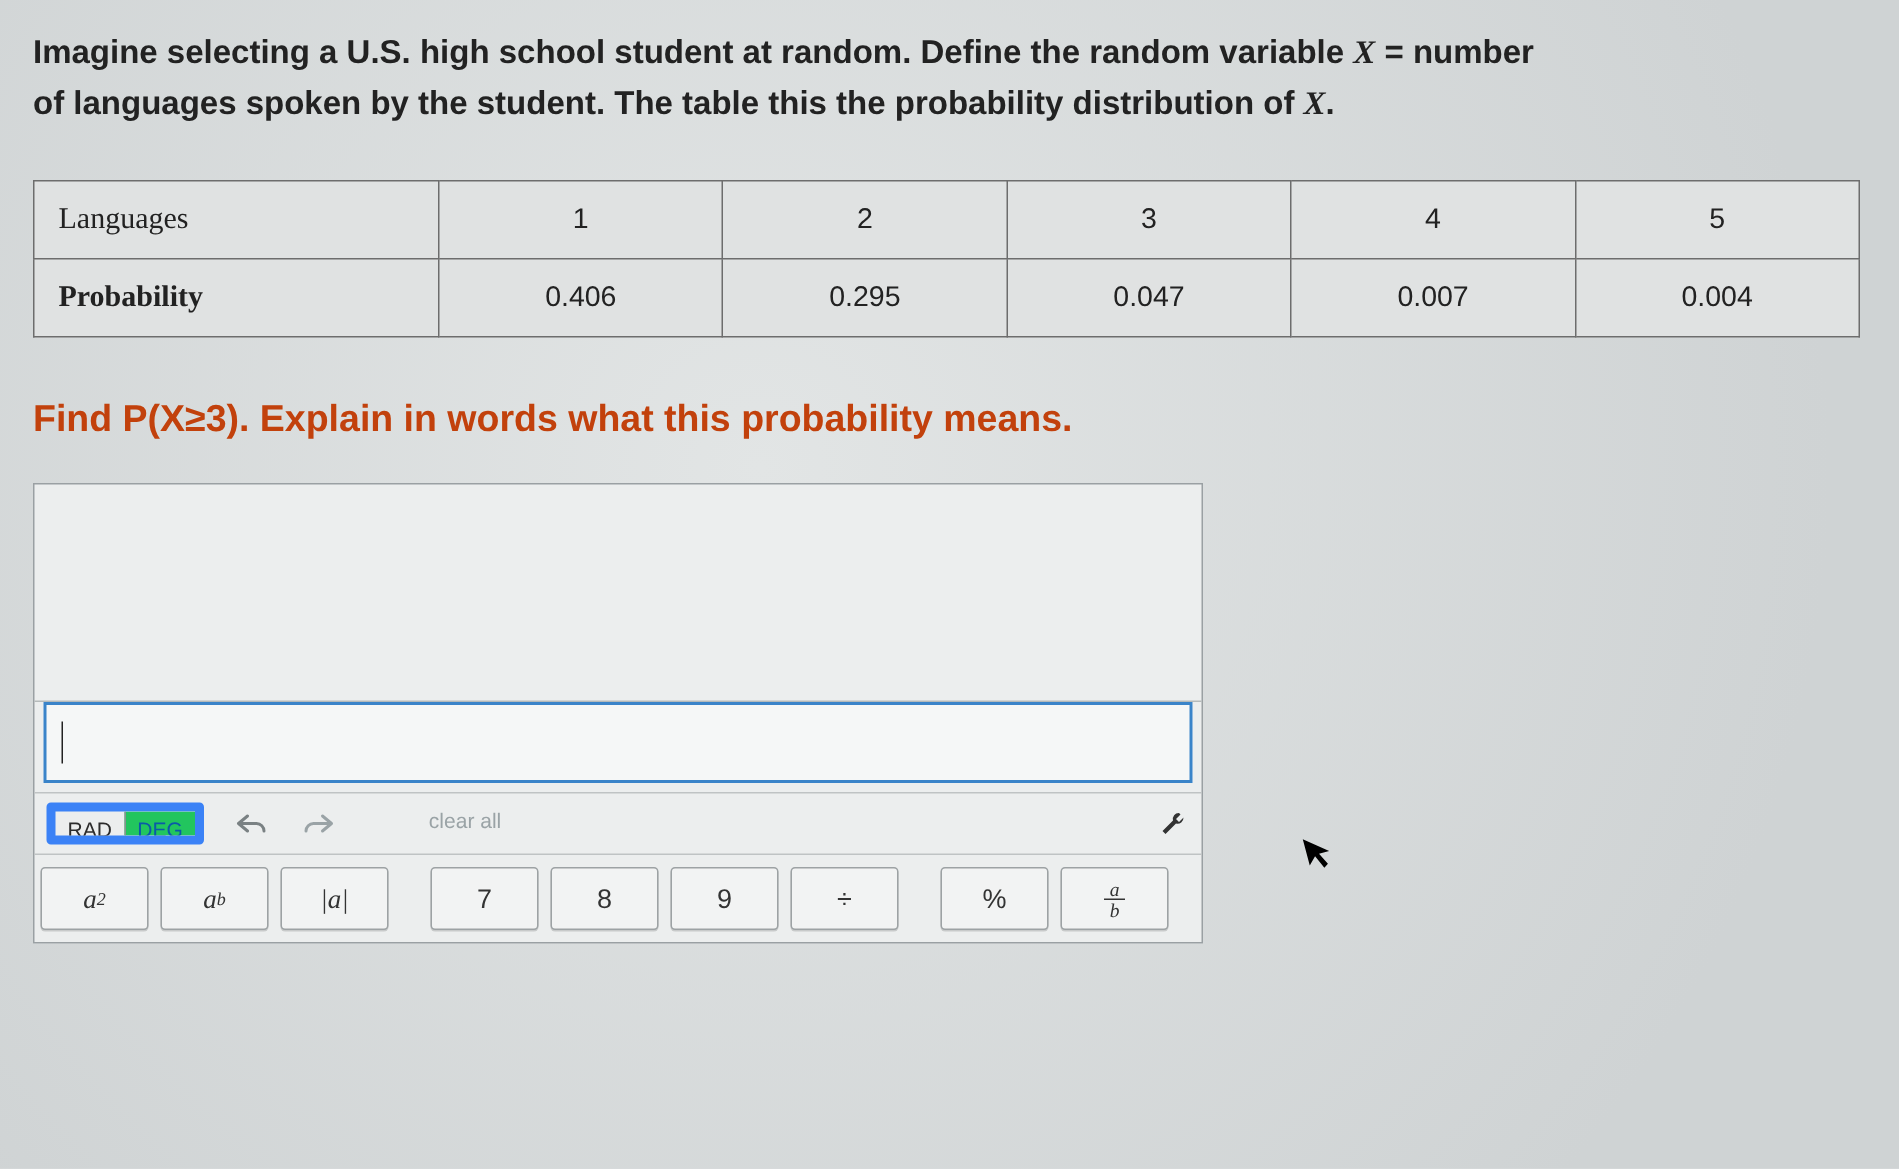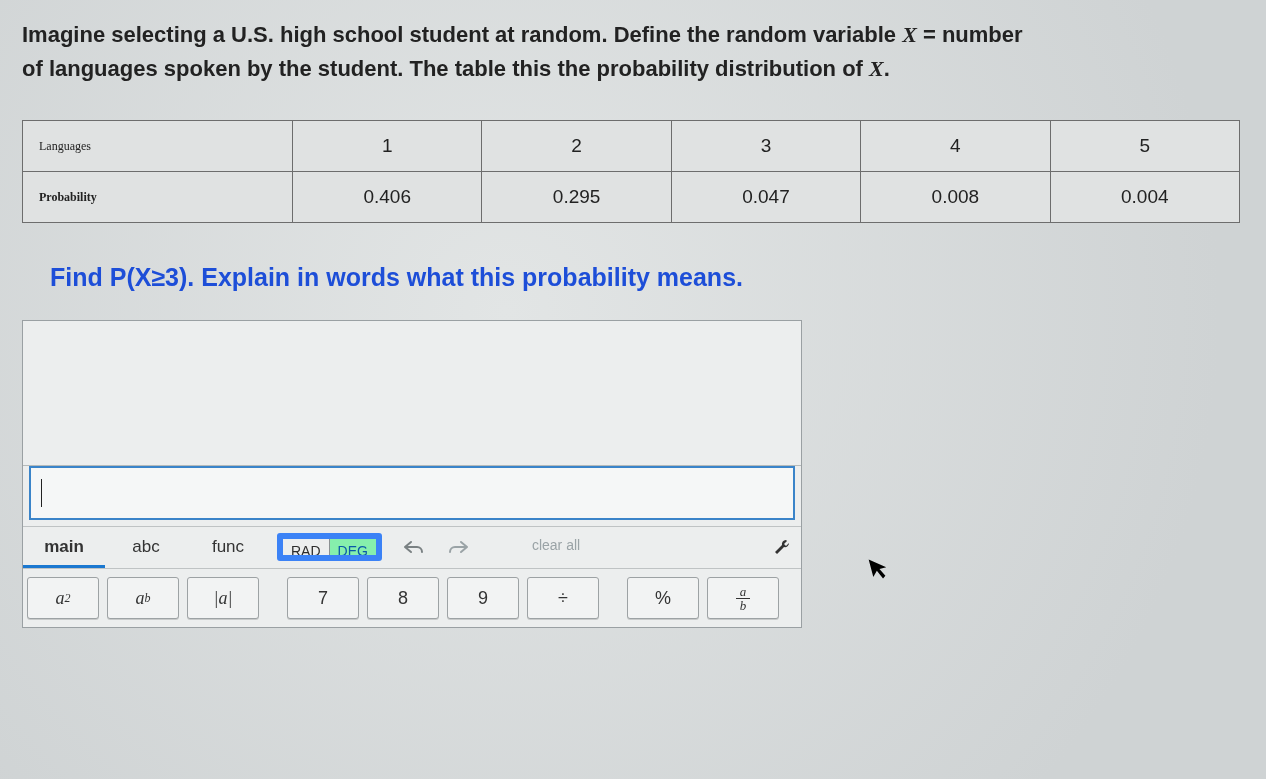--- a/index.html
+++ b/index.html
@@ -33,30 +33,29 @@
     text-align: center;
     font-size: 19px;
     color: #222;
   }
   table.dist td.lab {
     text-align: left;
     padding-left: 16px;
     font-weight: 700;
     width: 270px;
     font-family: "Times New Roman", serif;
-    font-size: 12px;
+    font-size: 20px;
   }
   table.dist tr:first-child td { font-weight: 400; }
   .question {
     font-size: 25px;
     font-weight: 600;
-    color: #1d4ed8;
+    color: #c2410c;
     margin-top: 40px;
     margin-bottom: 28px;
-    margin-left: 28px;
   }
   .editor-wrap {
     width: 780px;
     border: 1px solid #9aa0a3;
     background: #eceeee;
   }
   .editor-display {
     height: 145px;
     border-bottom: 1px solid #b5baba;
   }
@@ -100,21 +99,21 @@
     border-radius: 3px;
     overflow: hidden;
     margin: 6px 8px;
     height: 28px;
   }
   .mode-toggle span {
     font-size: 14px;
     padding: 4px 8px;
     cursor: pointer;
   }
-  .mode-toggle .on { background:#86efac; color:#0a5aa8; border-left:1px solid #8b9093; }
+  .mode-toggle .on { background:#22c55e; color:#0a5aa8; border-left:1px solid #8b9093; }
   .ud-btn {
     width: 38px; height:28px;
     margin: 6px 4px;
     display:flex; align-items:center; justify-content:center;
     color:#5d6365;
     font-size:20px;
     cursor:pointer;
   }
   .clear-all {
     font-size: 14px;
@@ -181,41 +180,36 @@
     <td>2</td>
     <td>3</td>
     <td>4</td>
     <td>5</td>
   </tr>
   <tr>
     <td class="lab">Probability</td>
     <td>0.406</td>
     <td>0.295</td>
     <td>0.047</td>
-    <td>0.008</td>
+    <td>0.007</td>
     <td>0.004</td>
   </tr>
 </tbody>
   </table>
 
 <div class="question">Find P(X≥3). Explain in words what this probability means.</div>
 
 <div class="editor-wrap">
   <div class="editor-display"></div>
   <div class="editor-input">
     <span class="cursor-bar"></span>
     <span></span>
   </div>
 
   <div class="toolbar">
-    <div class="tabrow">
-      <div class="tab active">main</div>
-      <div class="tab">abc</div>
-      <div class="tab">func</div>
-    </div>
     <div class="mode-toggle">
       <span>RAD</span>
       <span class="on">DEG</span>
     </div>
     <div class="ud-btn">
       <svg width="22" height="16" viewBox="0 0 22 16">
           <path d="M9 3 L3 8 L9 13 M3 8 H15 A5 5 0 0 1 20 13" fill="none" stroke="#7a8183" stroke-width="2" stroke-linecap="round" stroke-linejoin="round"></path>
         </svg>
     </div>
     <div class="ud-btn">

